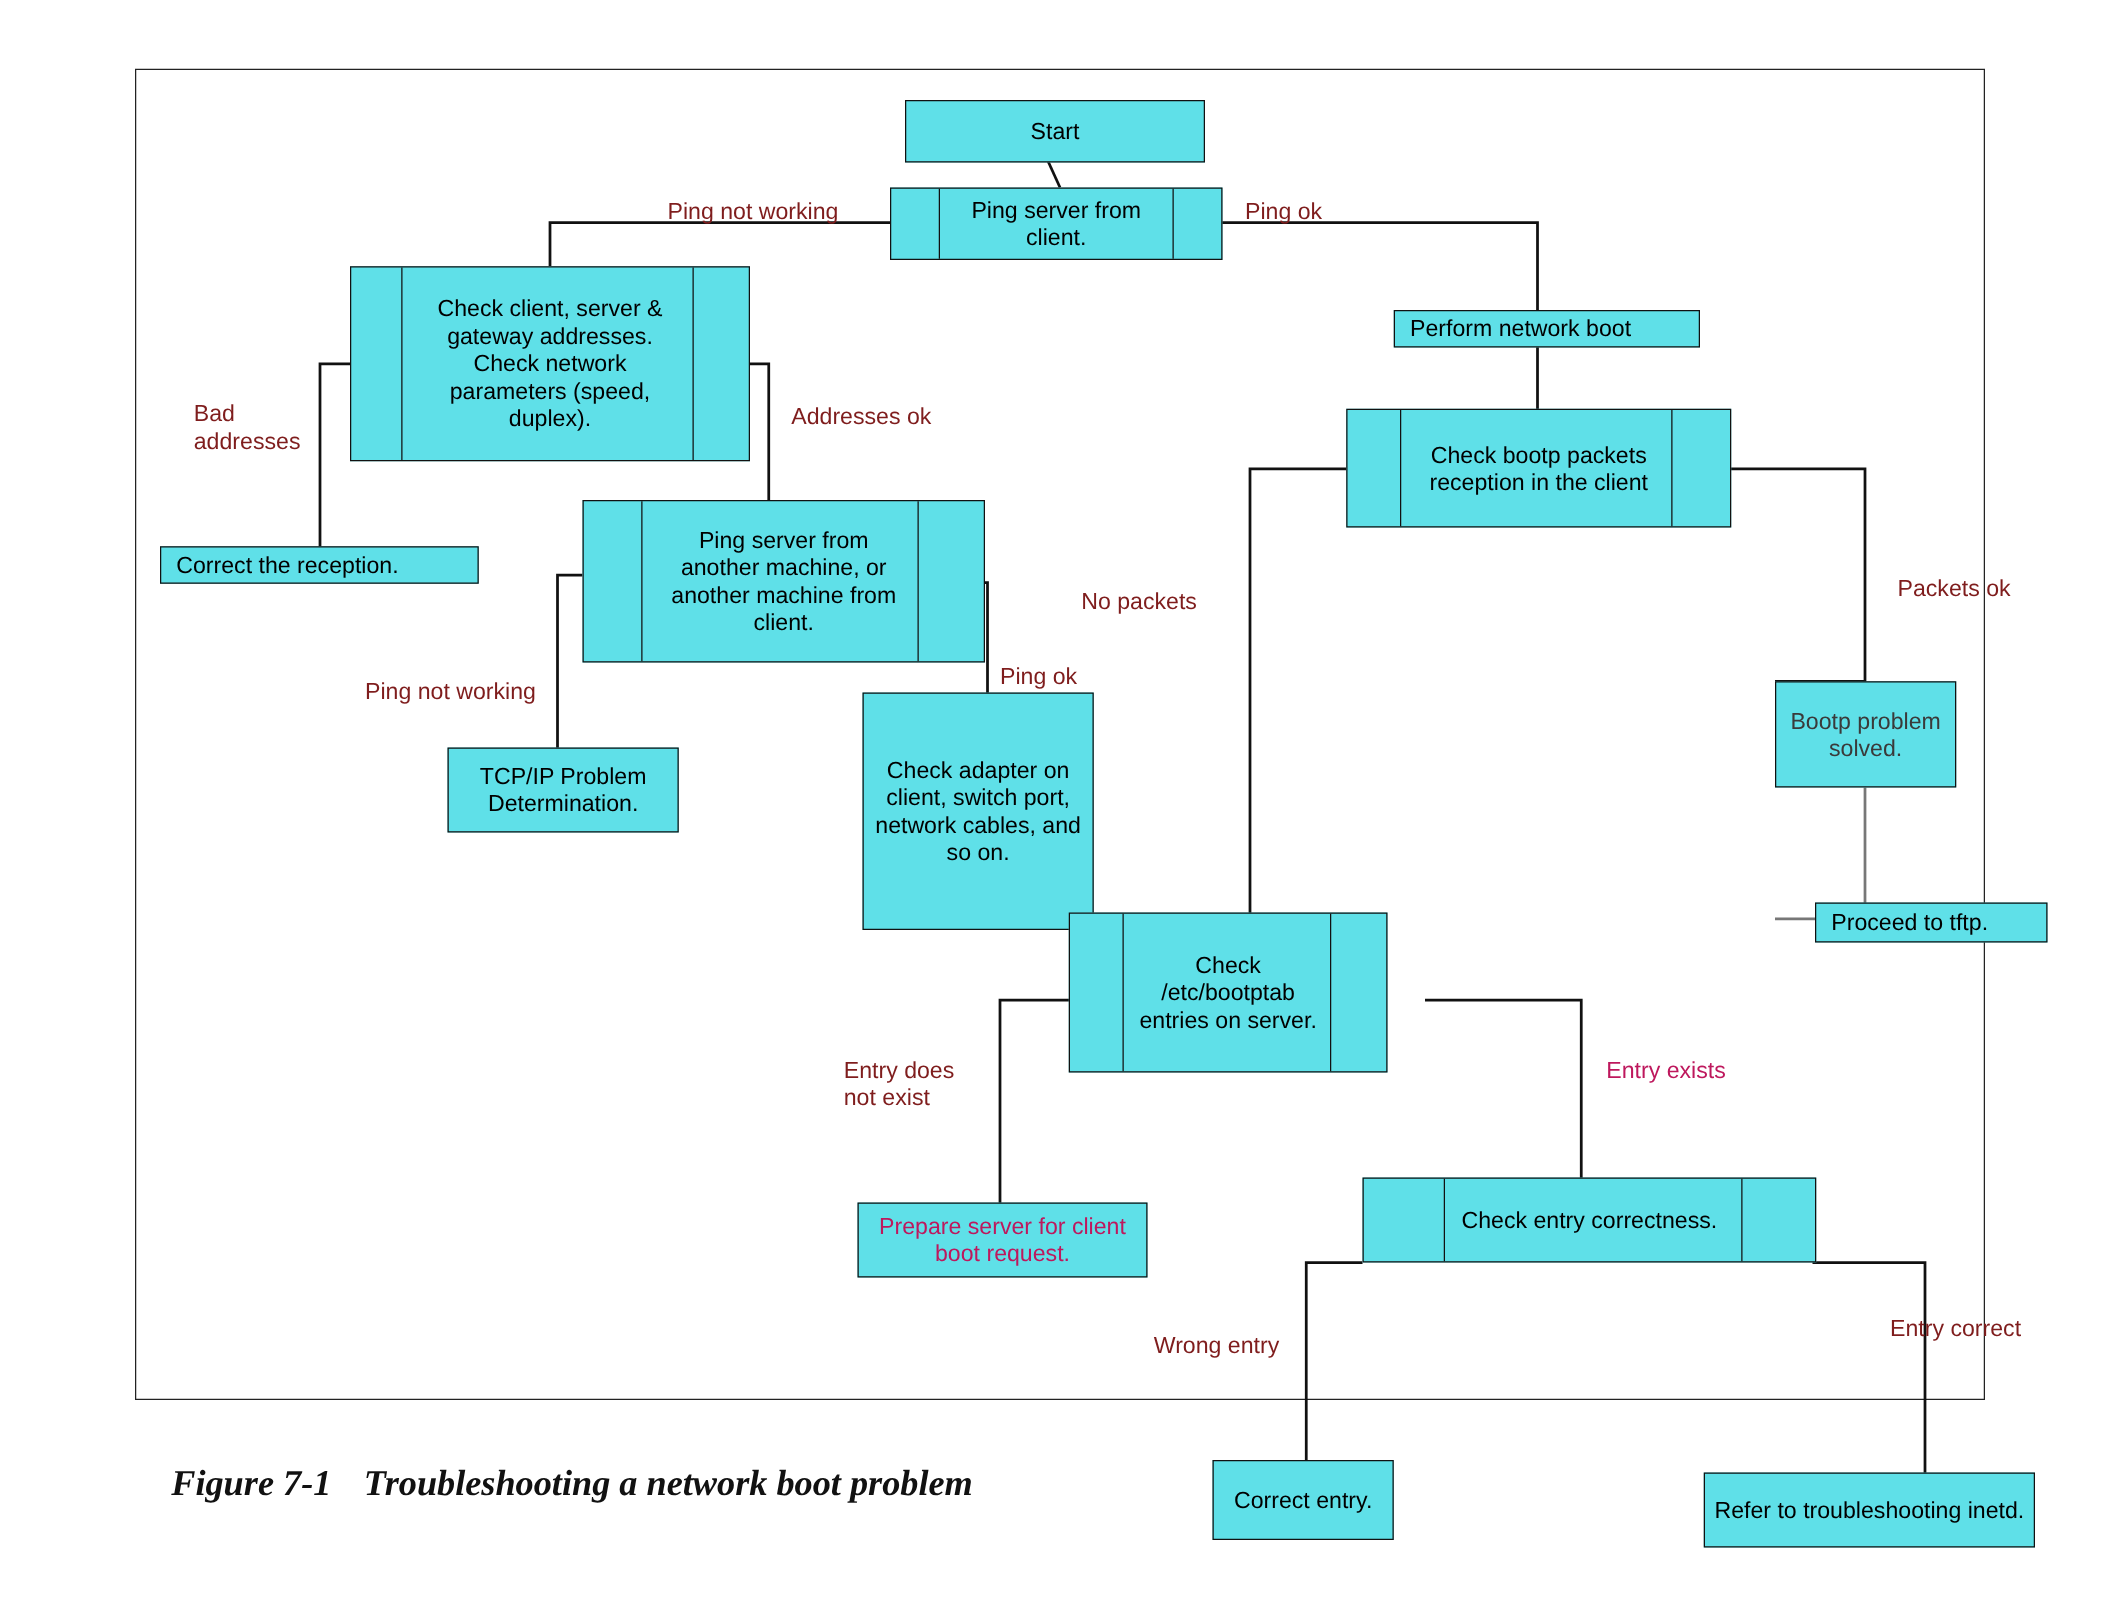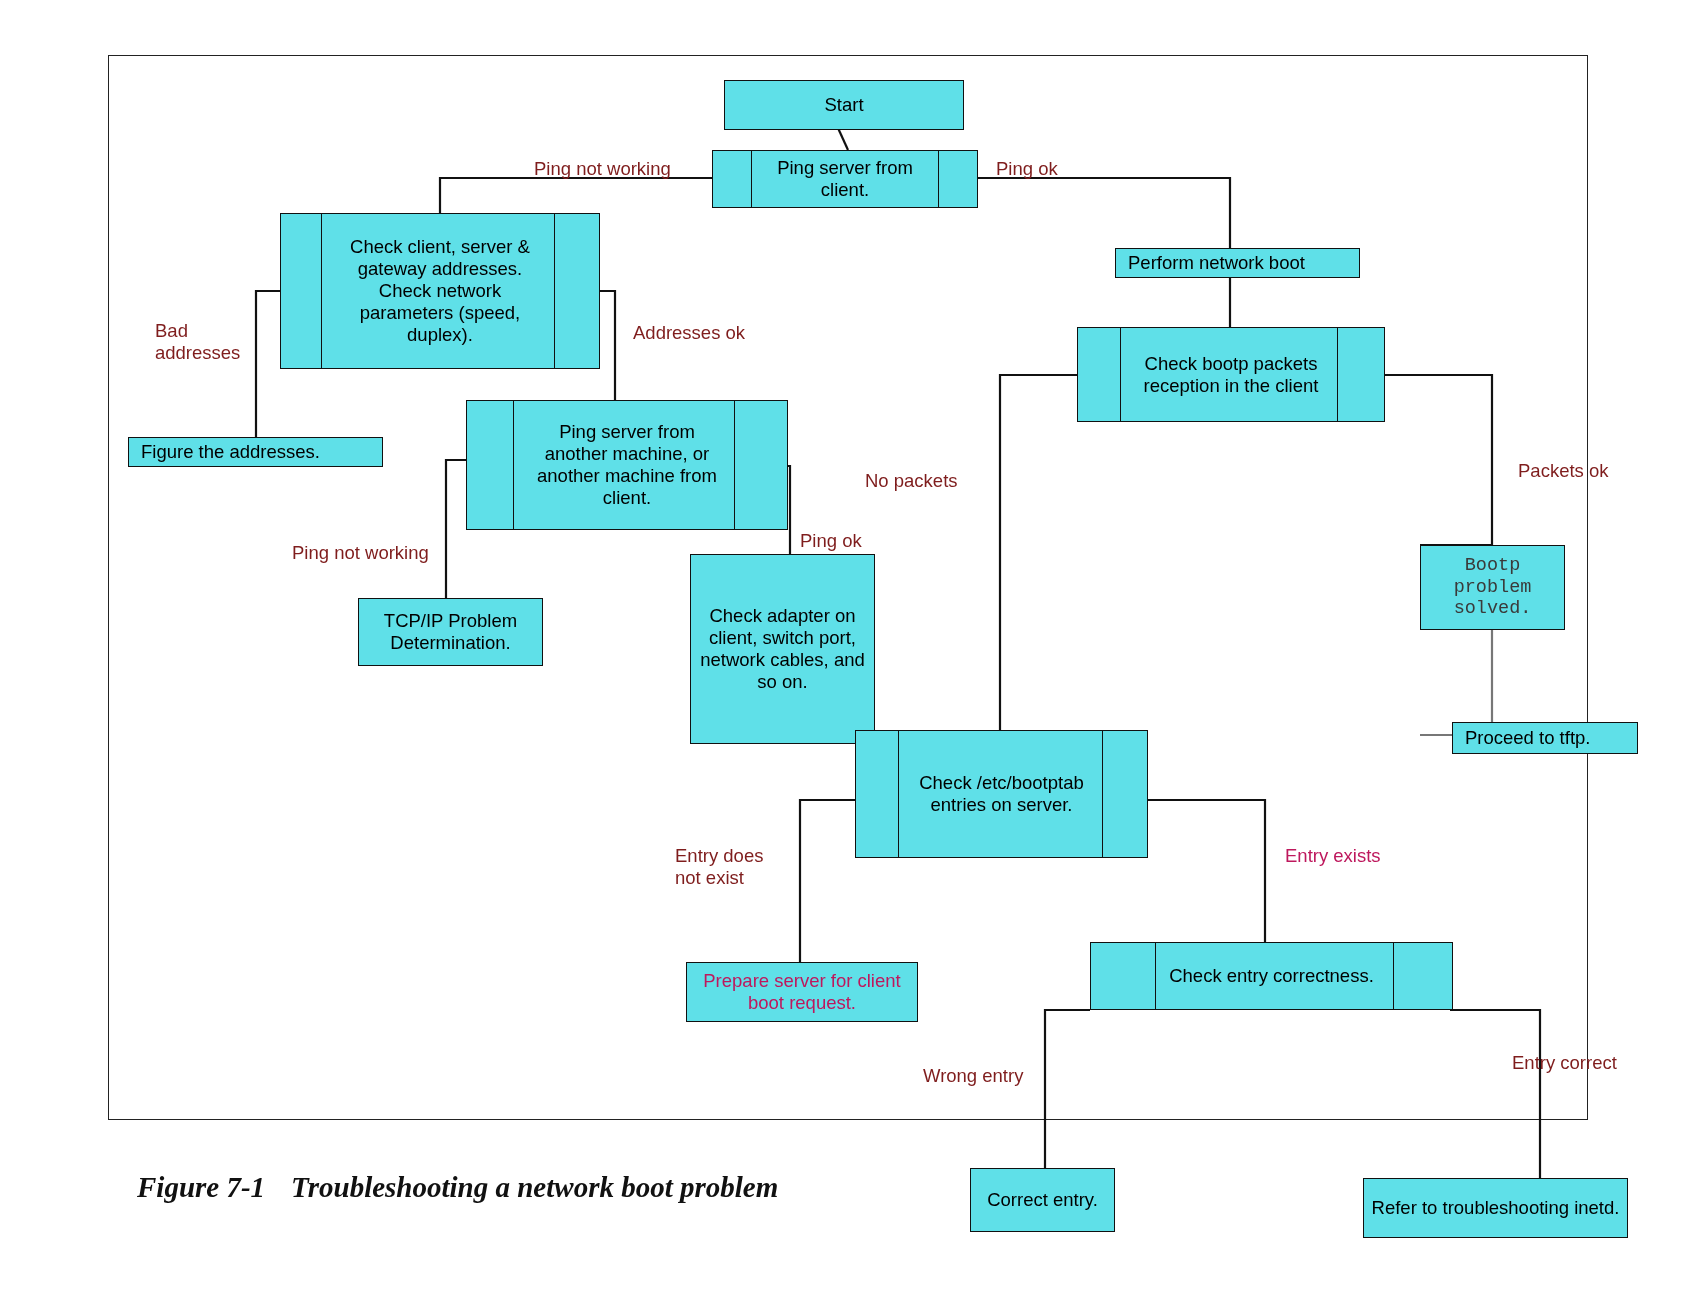--- a/index.html
+++ b/index.html
@@ -161,21 +161,21 @@
     <span style="padding:0 44px;">Ping server from client.</span>
   </div>
 
   <div class="node" style="left:280px; top:213px; width:320px; height:156px;">
     <span class="inner-lines" style="left:40px;"></span>
     <span class="inner-lines" style="right:44px;"></span>
     <span style="padding:0 46px; font-weight:normal;">Check client, server &amp; gateway addresses. Check network parameters (speed, duplex).</span>
   </div>
 
   <div class="node plain" style="left:128px; top:437px; width:255px; height:30px;">
-    <span>Figure the addresses.</span>
+    <span>Correct the reception.</span>
   </div>
 
   <div class="node" style="left:466px; top:400px; width:322px; height:130px;">
     <span class="inner-lines" style="left:46px;"></span>
     <span class="inner-lines" style="right:52px;"></span>
     <span style="padding:0 54px;">Ping server from another machine, or another machine from client.</span>
   </div>
 
   <div class="node" style="left:358px; top:598px; width:185px; height:68px;">
     <span>TCP/IP Problem Determination.</span>
@@ -189,28 +189,28 @@
     <span>Perform network boot</span>
   </div>
 
   <div class="node" style="left:1077px; top:327px; width:308px; height:95px;">
     <span class="inner-lines" style="left:42px;"></span>
     <span class="inner-lines" style="right:46px;"></span>
     <span style="padding:0 50px;">Check bootp packets reception in the client</span>
   </div>
 
   <div class="node" style="left:1420px; top:545px; width:145px; height:85px;">
-    <span style="color:#3a3a3a;font-family:Liberation Mono, monospace;">Bootp problem solved.</span>
+    <span style="color:#3a3a3a;">Bootp problem solved.</span>
   </div>
 
   <div class="node plain" style="left:1413px; top:722px; width:186px; height:32px;margin-left:39px;">
     <span>Proceed to tftp.</span>
   </div>
 
-  <div class="node" style="left:855px; top:730px; width:293px; height:128px;">
+  <div class="node" style="left:855px; top:730px; width:255px; height:128px;">
     <span class="inner-lines" style="left:42px;"></span>
     <span class="inner-lines" style="right:44px;"></span>
     <span style="padding:0 48px;">Check /etc/bootptab entries on server.</span>
   </div>
 
   <div class="node" style="left:686px; top:962px; width:232px; height:60px;">
     <span style="color:#be185d;">Prepare server for client boot request.</span>
   </div>
 
   <div class="node" style="left:1090px; top:942px; width:363px; height:68px;">

